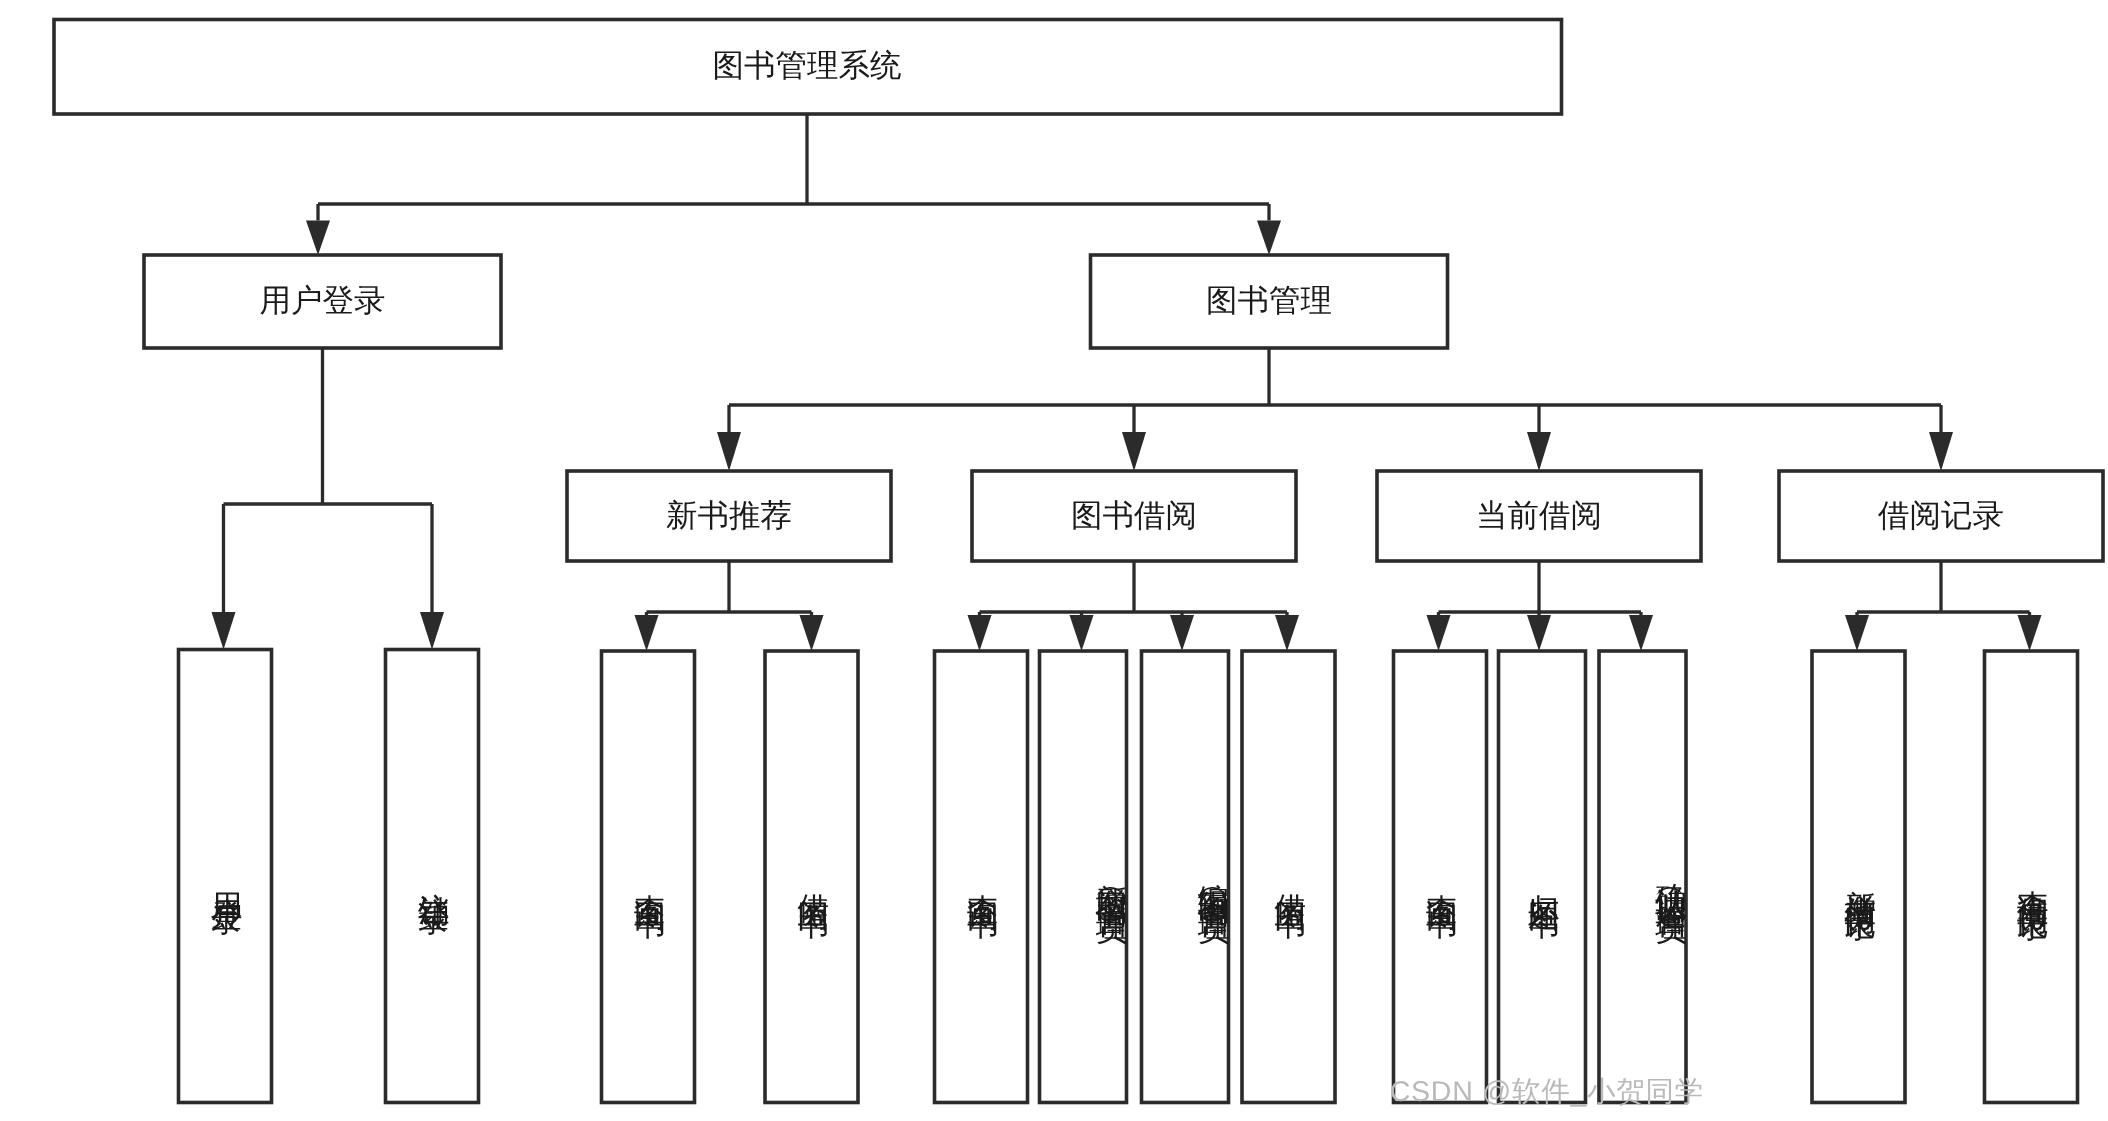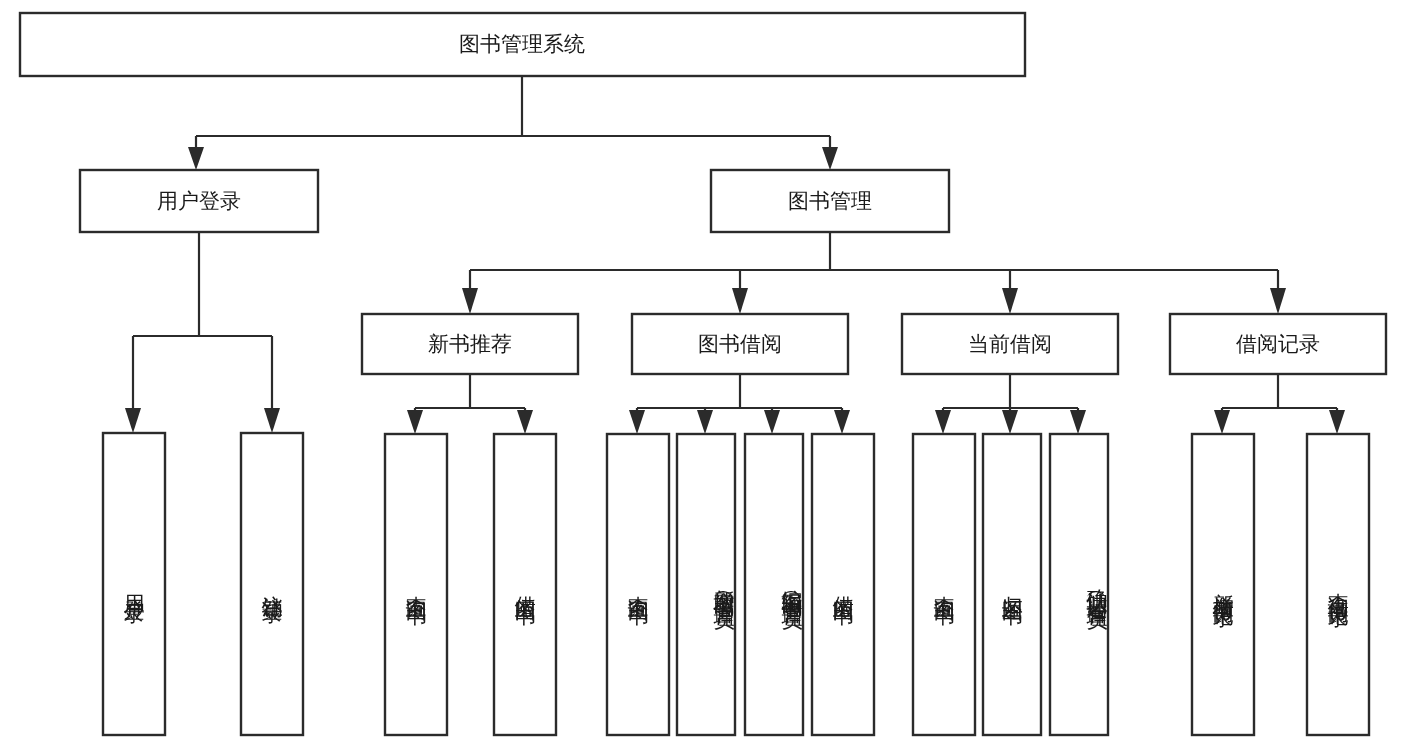--- a/index.html
+++ b/index.html
@@ -11,20 +11,21 @@
     width: 1405px;
     height: 747px;
     font-family: "Liberation Sans", "DejaVu Sans", sans-serif;
     overflow: hidden;
     position: relative;
   }
   #diagram-root {
     position: relative;
     width: 1132px;
     height: 747px;
+    margin-left: 16px;
   }
   svg.flow {
     position: absolute;
     top: 0; left: 0;
     width: 1405px;
     height: 747px;
   }
   .node-box {
     fill: #ffffff;
     stroke: #2b2b2b;
@@ -207,14 +208,15 @@
   <div class="vlabel" style="left:745px; top:440px; width:58px; height:290px; align-items:flex-start;">编辑图书（管理员）</div>
   <div class="vlabel" style="left:812px; top:434px; width:62px; height:301px;">借阅图书</div>
 
   <div class="vlabel" style="left:913px; top:434px; width:62px; height:301px;">查询图书</div>
   <div class="vlabel" style="left:983px; top:434px; width:58px; height:301px;">归还图书</div>
   <div class="vlabel" style="left:1050px; top:440px; width:58px; height:290px; align-items:flex-start;">确认归还（管理员）</div>
 
   <div class="vlabel" style="left:1192px; top:434px; width:62px; height:301px;">新增借阅记录</div>
   <div class="vlabel" style="left:1307px; top:434px; width:62px; height:301px;">查询借阅记录</div>
 
+  <div class="watermark">CSDN @软件_小贺同学</div>
 
 </div>
 
 </body></html>

